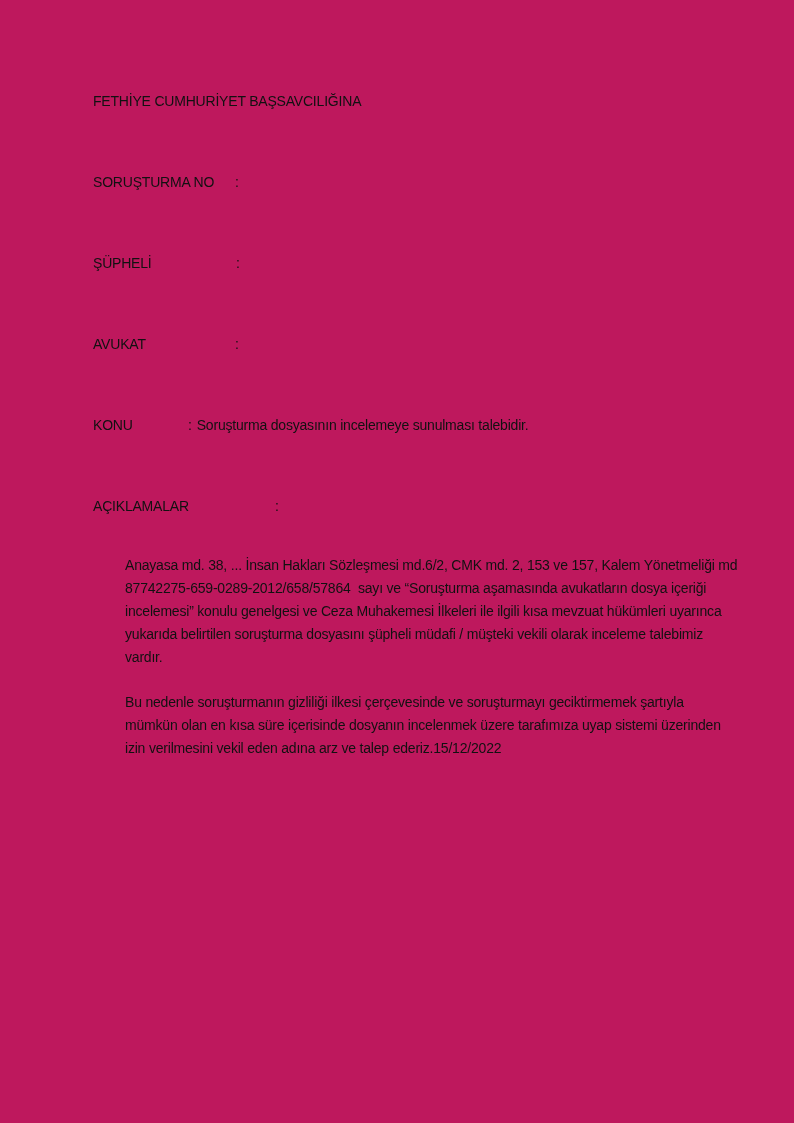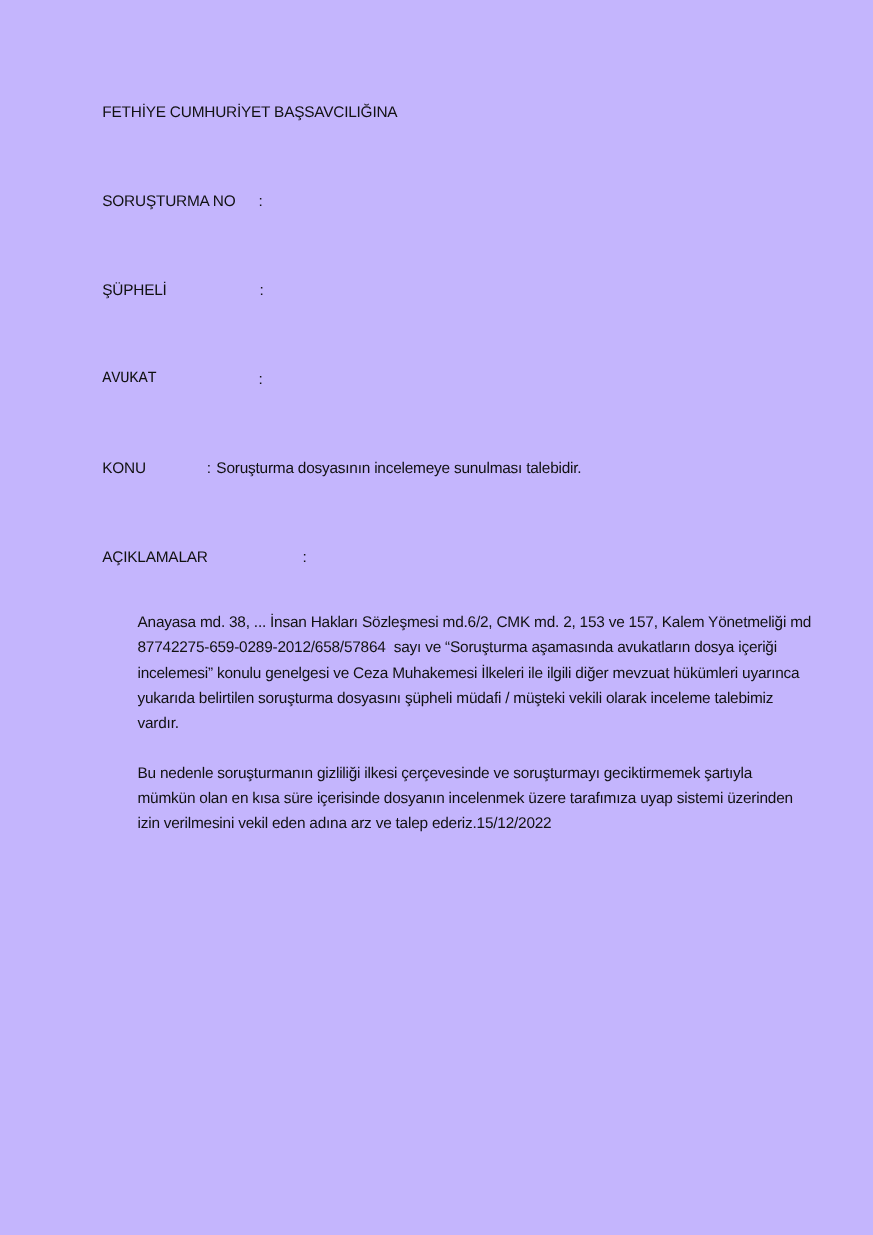--- a/index.html
+++ b/index.html
@@ -4,21 +4,21 @@
 <style>
   html, body {
     margin: 0;
     padding: 0;
     background: #ffffff;
   }
   .page {
     position: relative;
     width: 794px;
     height: 1123px;
-    background: #c4b5fd;
+    background: #be185d;
     color: #111111;
     font-family: "Liberation Sans", "DejaVu Sans", sans-serif;
     font-size: 14px;
     letter-spacing: -0.2px;
     overflow: hidden;
     box-sizing: border-box;
     padding: 91px 40px 0 93px;
   }
   .doc-title {
     font-size: 14px;
@@ -33,21 +33,21 @@
     line-height: 20px;
     margin-top: 61px;
     white-space: pre;
   }
   .field-label {
     flex: 0 0 auto;
     display: inline-block;
   }
   .w-sorusturma { width: 142px; }
   .w-supheli    { width: 143px; }
-  .w-avukat     { width: 142px; font-family: Liberation Mono, monospace; }
+  .w-avukat     { width: 142px; }
   .w-konu       { width: 95px;  }
   .w-aciklama   { width: 182px; }
   .field-colon {
     flex: 0 0 auto;
   }
   .field-value {
     margin-left: 5px;
     white-space: pre;
   }
   .paragraph {
@@ -94,21 +94,21 @@
 
   <div class="field-row">
     <span class="field-label w-aciklama">AÇIKLAMALAR</span>
     <span class="field-colon">:</span>
     <span class="field-value"></span>
   </div>
 
   <div class="paragraph para-1">
     <div class="pline">Anayasa md. 38, ... İnsan Hakları Sözleşmesi md.6/2, CMK md. 2, 153 ve 157, Kalem Yönetmeliği md</div>
     <div class="pline">87742275-659-0289-2012/658/57864  sayı ve “Soruşturma aşamasında avukatların dosya içeriği</div>
-    <div class="pline">incelemesi” konulu genelgesi ve Ceza Muhakemesi İlkeleri ile ilgili diğer mevzuat hükümleri uyarınca</div>
+    <div class="pline">incelemesi” konulu genelgesi ve Ceza Muhakemesi İlkeleri ile ilgili kısa mevzuat hükümleri uyarınca</div>
     <div class="pline">yukarıda belirtilen soruşturma dosyasını şüpheli müdafi / müşteki vekili olarak inceleme talebimiz</div>
     <div class="pline">vardır.</div>
   </div>
 
   <div class="paragraph para-2">
     <div class="pline">Bu nedenle soruşturmanın gizliliği ilkesi çerçevesinde ve soruşturmayı geciktirmemek şartıyla</div>
     <div class="pline">mümkün olan en kısa süre içerisinde dosyanın incelenmek üzere tarafımıza uyap sistemi üzerinden</div>
     <div class="pline">izin verilmesini vekil eden adına arz ve talep ederiz.15/12/2022</div>
   </div>
 

